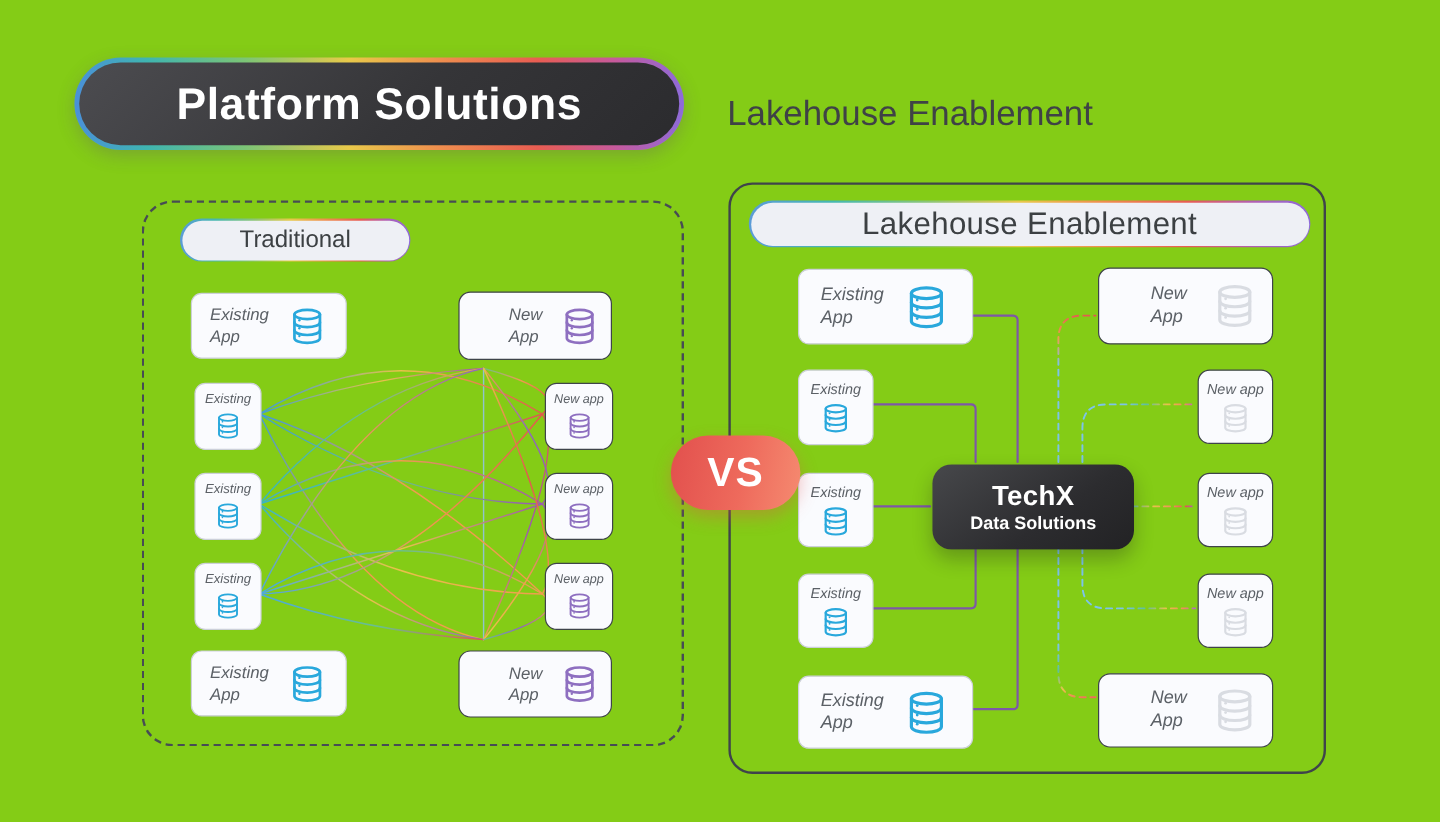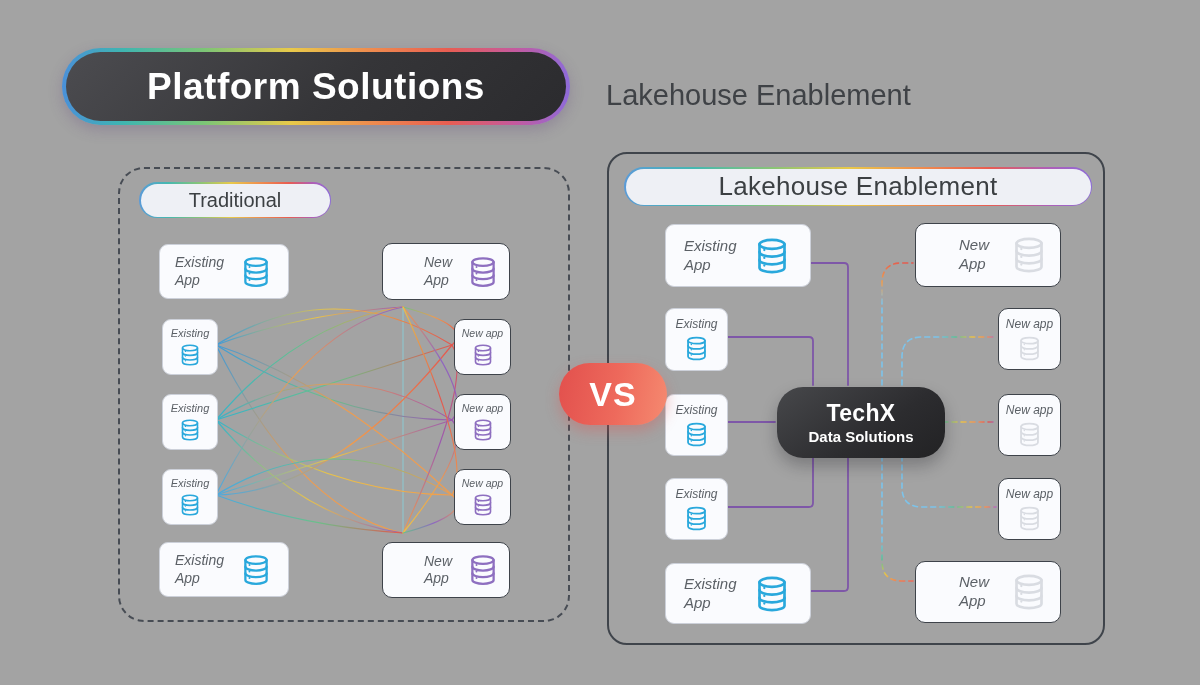--- a/index.html
+++ b/index.html
@@ -1,21 +1,21 @@
 <!DOCTYPE html>
 <html><head>
 <meta charset="utf-8">
 <style>
   html,body{margin:0;padding:0;}
   body{
     font-family:"Liberation Sans","DejaVu Sans",sans-serif;
     background:#eef0f5;
   }
   .canvas{
-    position:relative;width:1200px;height:685px;background:#a3a3a3;overflow:hidden;
+    position:relative;width:1200px;height:685px;background:#84cc16;overflow:hidden;
   }
   
   .ps-pill{
     position:absolute;left:62px;top:48px;width:508px;height:77px;
     border-radius:42px;padding:4px;box-sizing:border-box;
     background:linear-gradient(90deg,#4a90d9 0%,#3fb5b0 12%,#7cc576 28%,#e8c94a 45%,#ef8e4e 60%,#e85d52 76%,#c55a9e 89%,#8d6bd9 100%);
     box-shadow:0 5px 14px rgba(90,60,120,.25);
     z-index:4;
   }
   .ps-inner{
@@ -35,21 +35,21 @@
   }
   .panel-lake{
     left:607px;top:152px;width:498px;height:493px;
     border:2px solid #3f444b;border-radius:20px;
   }
   
   .rpill{position:absolute;border-radius:30px;padding:1.5px;box-sizing:border-box;
     background:linear-gradient(90deg,#5b9bd8 0%,#46b8b0 15%,#8bc576 32%,#e8c94a 48%,#ef8e4e 63%,#e85d52 78%,#b05fb5 90%,#8d6bd9 100%);}
   .rpill .pin{width:100%;height:100%;border-radius:28px;background:#eef0f5;
     display:flex;align-items:center;justify-content:center;color:#3c4043;}
-  .pill-trad{left:19px;top:13px;width:192px;height:36px;}
+  .pill-trad{left:30px;top:13px;width:192px;height:36px;}
   .pill-trad .pin{font-size:20px;}
   .pill-lake{left:15px;top:13px;width:468px;height:39px;}
   .pill-lake .pin{font-size:26px;letter-spacing:.3px;}
   
   .node{position:absolute;box-sizing:border-box;background:#fafbfe;border:1px solid #ccd0d9;
     border-radius:9px;display:flex;align-items:center;justify-content:center;
     color:#5b6066;z-index:2;}
   .node.darkb{border:1.6px solid #3e434a;border-radius:10px;}
   .lbl{white-space:pre-line;line-height:1.25;font-style:italic;}
   .row{flex-direction:row;padding-left:32px;}
@@ -62,21 +62,21 @@
   .c-purple{color:#8e6fc0;}
   .c-gray{color:#d9dce2;}
   
   .t-big{width:130px;height:55px;font-size:14px;}
   .t-small{width:56px;height:56px;font-size:11px;gap:3px;}
   
   .l-big{width:146px;height:63px;font-size:15px;}
   .l-small{width:63px;height:62px;font-size:12px;gap:3px;}
   
   .techx{
-    position:absolute;left:168px;top:233px;width:168px;height:71px;border-radius:26px;
+    position:absolute;left:168px;top:233px;width:168px;height:71px;border-radius:16px;
     background:linear-gradient(145deg,#47484b 0%,#2c2c2f 60%,#222224 100%);
     display:flex;flex-direction:column;align-items:center;justify-content:center;
     color:#fff;z-index:3;box-shadow:0 8px 16px rgba(20,20,30,.28);
   }
   .techx .t1{font-size:23px;font-weight:bold;letter-spacing:.3px;}
   .techx .t2{font-size:15px;font-weight:bold;margin-top:1px;}
   
   .vs{
     position:absolute;left:559px;top:363px;width:108px;height:62px;border-radius:31px;
     background:linear-gradient(100deg,#e2504d 0%,#ee6a5c 55%,#f58a70 100%);

